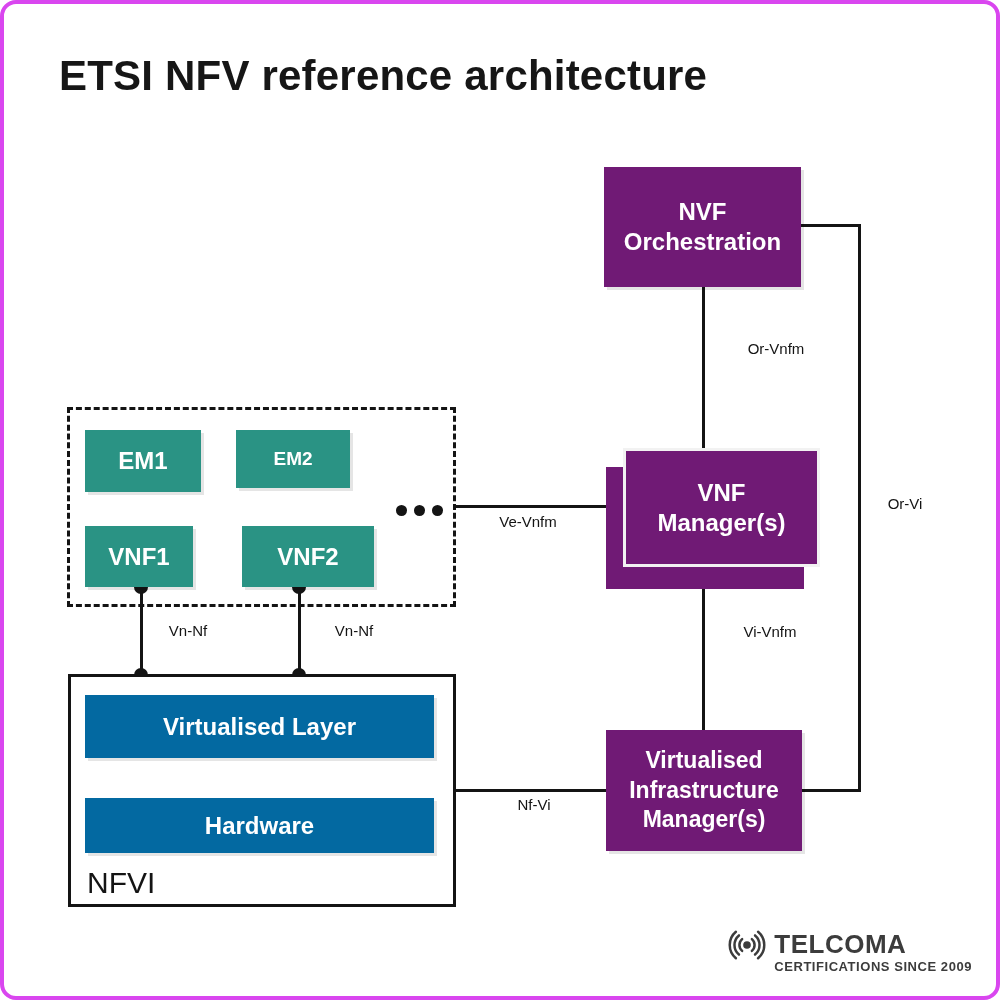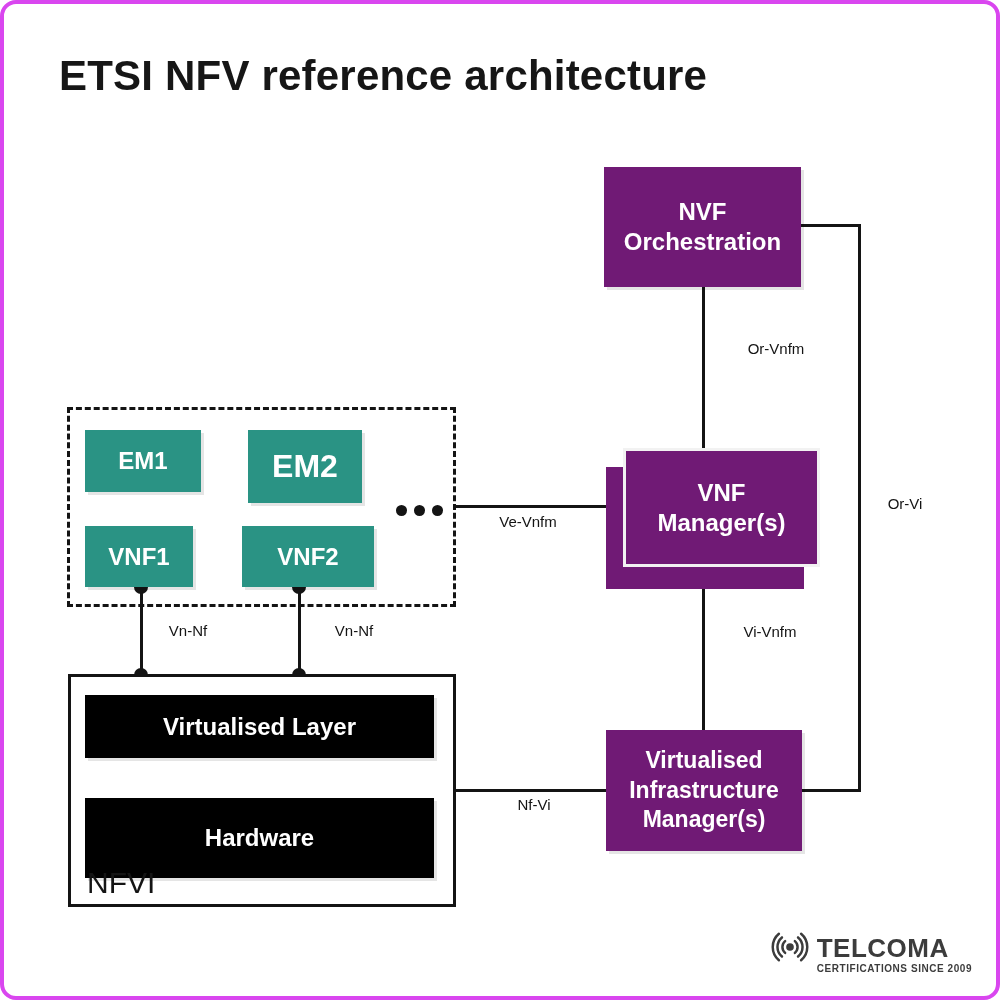--- a/index.html
+++ b/index.html
@@ -23,46 +23,46 @@
   
   .node {
     position: absolute;
     display: flex; align-items: center; justify-content: center;
     text-align: center;
     color: #ffffff; font-weight: 600;
     box-shadow: 3px 3px 0 rgba(0,0,0,0.10);
   }
   .olive  { background: #701a75; }
   .teal   { background: #2a9384; }
-  .purple { background: #000000; }
+  .purple { background: #0369a1; }
 
   .nvf-orch { left: 600px; top: 163px; width: 197px; height: 120px; font-size: 24px; line-height: 1.25; padding: 0 18px; }
   .vnf-mgr-back { left: 602px; top: 463px; width: 198px; height: 122px; box-shadow: none; }
   .vnf-mgr-front { left: 619px; top: 444px; width: 197px; height: 119px; font-size: 24px; line-height: 1.25; border: 3px solid #f2f2f2; padding: 0 26px; box-shadow: none; }
   .vim { left: 602px; top: 726px; width: 196px; height: 121px; font-size: 23px; line-height: 1.3; padding: 0 10px; }
 
   .dashed-group {
     position: absolute; left: 63px; top: 403px; width: 389px; height: 200px;
     border: 3px dashed #141414;
   }
   .em1  { left: 81px;  top: 426px; width: 116px; height: 62px; font-size: 24px; }
-  .em2  { left: 244px; top: 426px; width: 114px; height: 73px; font-size: 32px; }
+  .em2  { left: 232px; top: 426px; width: 114px; height: 58px; font-size: 19px; }
   .vnf1 { left: 81px;  top: 522px; width: 108px; height: 61px; font-size: 24px; }
   .vnf2 { left: 238px; top: 522px; width: 132px; height: 61px; font-size: 24px; }
 
   .nfvi-box {
     position: absolute; left: 64px; top: 670px; width: 388px; height: 233px;
     border: 3px solid #141414; background: #ffffff;
   }
   .nfvi-label {
     position: absolute; left: 83px; top: 862px;
     font-size: 30px; font-weight: 500; color: #141414;
   }
   .virt-layer { left: 81px; top: 691px; width: 349px; height: 63px; font-size: 24px; }
-  .hardware   { left: 81px; top: 794px; width: 349px; height: 80px; font-size: 24px; }
+  .hardware   { left: 81px; top: 794px; width: 349px; height: 55px; font-size: 24px; }
 
   
   .line { position: absolute; background: #141414; }
   .l-or-vnfm   { left: 698px; top: 283px; width: 3px;  height: 162px; }
   .l-or-vi-top { left: 797px; top: 220px; width: 60px; height: 3px; }
   .l-or-vi-v   { left: 854px; top: 220px; width: 3px;  height: 568px; }
   .l-or-vi-bot { left: 798px; top: 785px; width: 58px; height: 3px; }
   .l-ve-vnfm   { left: 452px; top: 501px; width: 150px; height: 3px; }
   .l-vi-vnfm   { left: 698px; top: 585px; width: 3px;  height: 141px; }
   .l-nf-vi     { left: 452px; top: 785px; width: 150px; height: 3px; }
@@ -90,21 +90,21 @@
   .ellipsis { position: absolute; left: 392px; top: 501px; display: flex; gap: 7px; }
   .ellipsis span { width: 11px; height: 11px; border-radius: 50%; background: #141414; }
 
   
   .brand {
     position: absolute; right: 24px; bottom: 22px;
     display: flex; align-items: center; gap: 4px;
   }
   .brand-text { display: flex; flex-direction: column; align-items: flex-start; margin-top: 16px; }
   .brand-name { font-size: 26px; font-weight: 800; color: #3c3c3c; letter-spacing: 0.5px; line-height: 1; }
-  .brand-tagline { font-size: 10px; font-weight: 600; color: #3c3c3c; letter-spacing: 0.55px; margin-top: 2px; }
+  .brand-tagline { font-size: 13px; font-weight: 600; color: #3c3c3c; letter-spacing: 0.55px; margin-top: 2px; }
 </style>
 </head>
 <body>
 
 <div class="card">
 
   <div class="title">ETSI NFV reference architecture</div>
 
   <div class="line l-or-vnfm"></div>
   <div class="line l-or-vi-top"></div>

